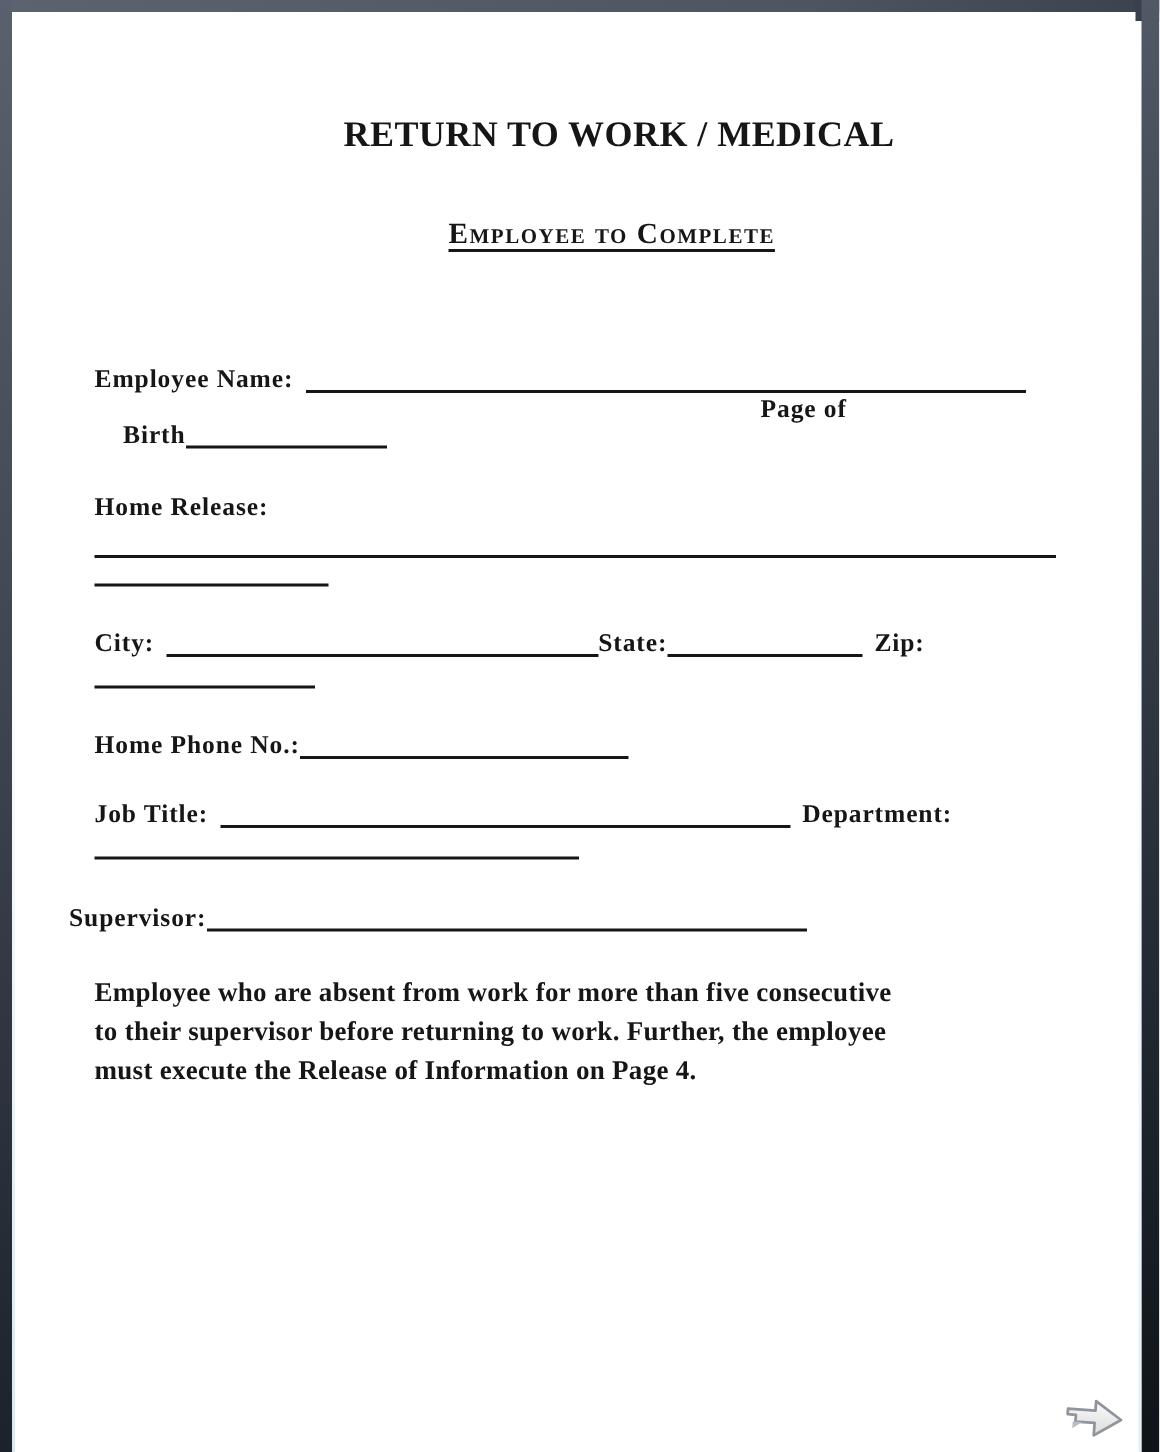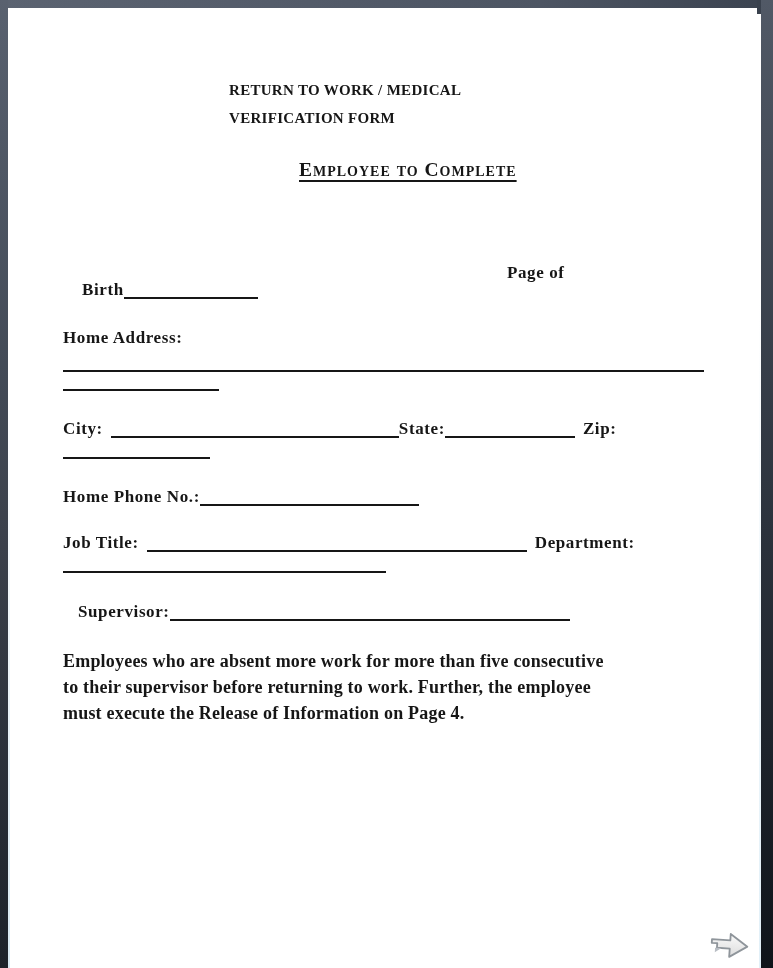--- a/index.html
+++ b/index.html
@@ -16,22 +16,22 @@
     background:linear-gradient(to bottom,#59616f,#3a414c 55%,#1c222a);}
   .frame-right{position:absolute;right:0;top:0;width:12px;height:968px;
     background:linear-gradient(to bottom,#515966,#2b323c 55%,#0f141a);}
   .corner-tr{position:absolute;right:0;top:0;width:16px;height:14px;background:#39414d;}
   .edge-glow-left{position:absolute;left:8px;top:40%;width:2px;height:60%;
     background:linear-gradient(to bottom,rgba(214,232,242,0),rgba(214,232,242,.95));}
   .edge-glow-right{position:absolute;right:12px;top:30%;width:2px;height:70%;
     background:linear-gradient(to bottom,rgba(222,238,247,0),rgba(222,238,247,.9));}
 
   .abs{position:absolute;white-space:nowrap;}
-  .title{left:229px;top:76px;font-size:15px;line-height:28px;letter-spacing:.3px;}
-  .heading{left:299px;top:159px;font-size:19.5px;letter-spacing:1px;
+  .title{left:229px;top:76px;font-size:24px;line-height:28px;letter-spacing:.3px;}
+  .heading{left:299px;top:146px;font-size:19.5px;letter-spacing:1px;
     font-variant:small-caps;text-decoration:underline;
     text-decoration-thickness:2px;text-underline-offset:4px;}
 
   .row{font-size:17px;line-height:20px;letter-spacing:.6px;}
   .fill-line{display:inline-block;border-bottom:2.5px solid #161616;
     height:10px;vertical-align:-4px;}
   .gap8{margin-left:8px;}
   .gap6{margin-left:0;}
   .hline{position:absolute;border-top:2.5px solid #161616;height:0;}
 
@@ -48,56 +48,58 @@
 
   <div class="frame-top"></div>
   <div class="corner-tr"></div>
   <div class="frame-left"></div>
   <div class="frame-right"></div>
   <div class="edge-glow-left"></div>
   <div class="edge-glow-right"></div>
 
   <div class="abs title">
     <div>RETURN TO WORK / MEDICAL</div>
-    <div>VERIFICATION FORM</div>
   </div>
 
   <div class="abs heading">Employee to Complete</div>
 
+  <div class="abs row" style="left:63px;top:243px;">
+    <span>Employee Name:</span><span class="fill-line gap8" style="width:480px;"></span>
+  </div>
 
   <div class="abs row" style="left:507px;top:263px;">Page of</div>
 
   <div class="abs row" style="left:63px;top:280px;margin-left:19px;">
     <span>Birth</span><span class="fill-line" style="width:134px;"></span>
   </div>
 
-  <div class="abs row" style="left:63px;top:328px;">Home Address:</div>
+  <div class="abs row" style="left:63px;top:328px;">Home Release:</div>
   <div class="hline" style="left:63px;top:370px;width:641px;"></div>
   <div class="hline" style="left:63px;top:389px;width:156px;"></div>
 
   <div class="abs row" style="left:63px;top:419px;">
     <span>City:</span><span class="fill-line gap8" style="width:288px;"></span><span class="gap6">State:</span><span class="fill-line" style="width:130px;"></span><span class="gap8">Zip:</span>
   </div>
   <div class="hline" style="left:63px;top:457px;width:147px;"></div>
 
   <div class="abs row" style="left:63px;top:487px;">
     <span>Home Phone No.:</span><span class="fill-line" style="width:219px;"></span>
   </div>
 
   <div class="abs row" style="left:63px;top:533px;">
     <span>Job Title:</span><span class="fill-line gap8" style="width:380px;"></span><span class="gap8">Department:</span>
   </div>
   <div class="hline" style="left:63px;top:571px;width:323px;"></div>
 
-  <div class="abs row" style="left:78px;top:602px;">
+  <div class="abs row" style="left:46px;top:602px;">
     <span>Supervisor:</span><span class="fill-line gap6" style="width:400px;"></span>
   </div>
 
   <div class="abs para">
-    <div>Employees who are absent more work for more than five consecutive</div>
+    <div>Employee who are absent from work for more than five consecutive</div>
     <div>to their supervisor before returning to work. Further, the employee</div>
     <div>must execute the Release of Information on Page 4.</div>
   </div>
 
   <svg class="next-arrow" viewBox="0 0 48 34">
     <defs>
       <linearGradient id="ag" x1="0" y1="0" x2="0" y2="1">
         <stop offset="0" stop-color="#fafafa"></stop>
         <stop offset="1" stop-color="#dcdcdc"></stop>
       </linearGradient>

